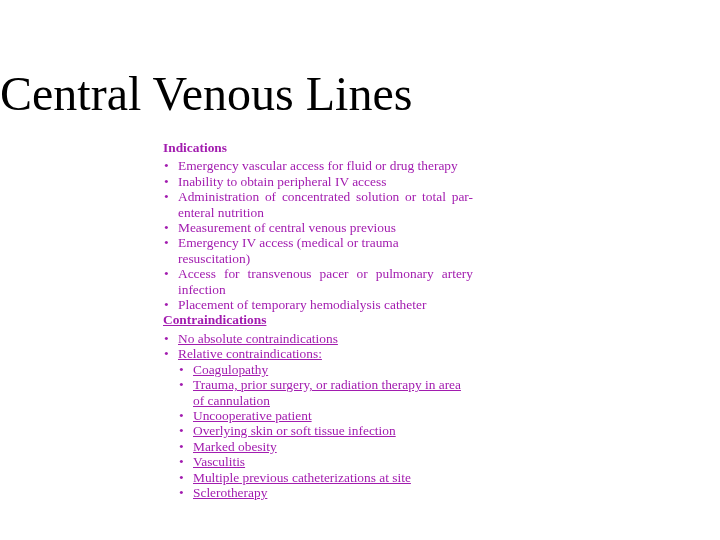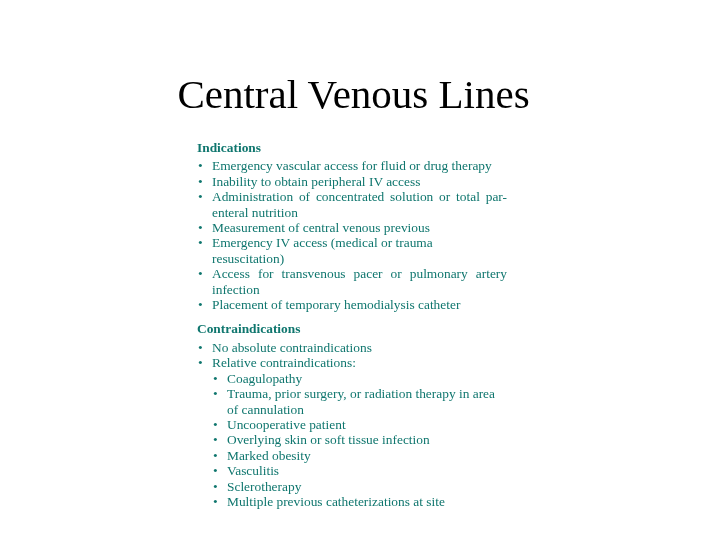--- a/index.html
+++ b/index.html
@@ -1,26 +1,26 @@
 <!DOCTYPE html>
 <html><head>
 <meta charset="utf-8">
 <style>
   html, body { margin: 0; padding: 0; background: #ffffff; }
   body { width: 720px; height: 540px; position: relative; overflow: hidden; font-family: "Liberation Serif", serif; color: #000; }
-  .title { position: absolute; top: 66px; left: 0; width: 707px; text-align: center; font-size: 41px; line-height: 56px; }
-  .doc { position: absolute; left: 197px; top: 140px; width: 310px; font-size: 13.4px; line-height: 15.4px; color: #0f766e; }
+  .title { position: absolute; top: 66px; left: 0; width: 707px; text-align: left; font-size: 48px; line-height: 56px; }
+  .doc { position: absolute; left: 163px; top: 140px; width: 310px; font-size: 13.4px; line-height: 15.4px; color: #a21caf; }
   .heading { font-weight: bold; margin-bottom: 3px; }
   ul { list-style: none; margin: 0; padding: 0; }
   li { position: relative; padding-left: 15px; }
   li::before { content: "\2022"; position: absolute; left: 1px; top: 0; }
   li.sub { padding-left: 30px; }
   li.sub::before { left: 16px; }
   .just { text-align: justify; text-align-last: left; }
-  .section2 { margin-top: 9px; }
+  .section2 { margin-top: 0; text-decoration: underline; }
 </style>
 </head>
 <body>
 
 <div class="title">Central Venous Lines</div>
 
 <div class="doc">
   <div class="section">
     <div class="heading">Indications</div>
     <ul>
@@ -38,17 +38,17 @@
     <div class="heading">Contraindications</div>
     <ul>
       <li>No absolute contraindications</li>
       <li>Relative contraindications:</li>
       <li class="sub">Coagulopathy</li>
       <li class="sub">Trauma, prior surgery, or radiation therapy in area of cannulation</li>
       <li class="sub">Uncooperative patient</li>
       <li class="sub">Overlying skin or soft tissue infection</li>
       <li class="sub">Marked obesity</li>
       <li class="sub">Vasculitis</li>
+      <li class="sub">Multiple previous catheterizations at site</li>
       <li class="sub">Sclerotherapy</li>
-      <li class="sub">Multiple previous catheterizations at site</li>
     </ul>
   </div>
 </div>
 
 </body></html>

